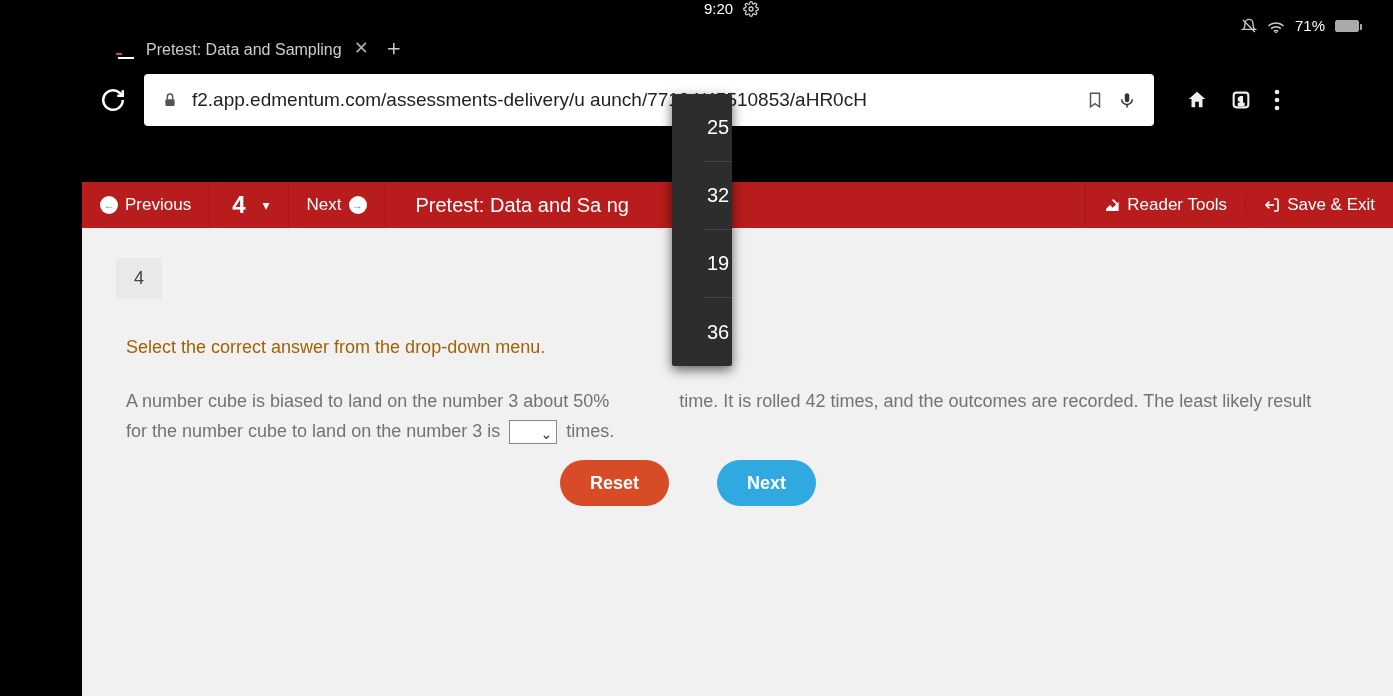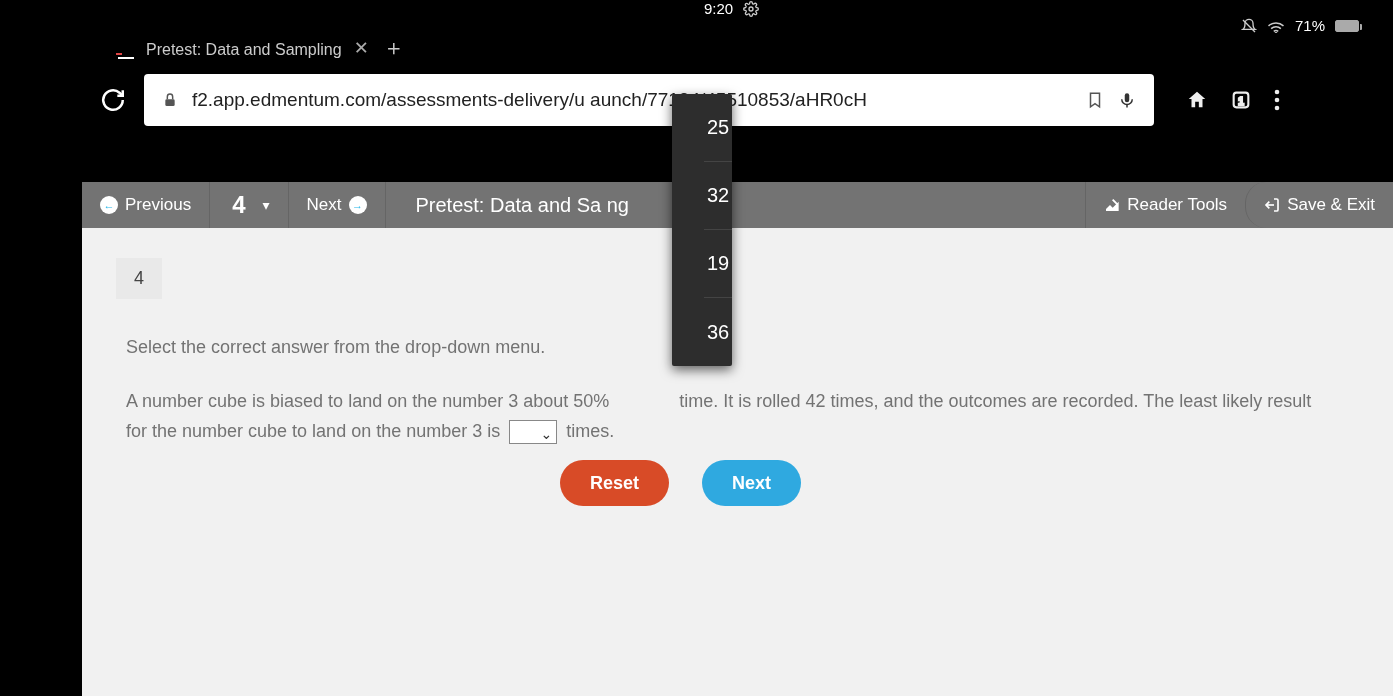--- a/index.html
+++ b/index.html
@@ -25,44 +25,44 @@
   .reload { color: #fff; font-size: 22px; }
   .omnibox { flex: 0 0 1010px; height: 52px; background: #fff; border-radius: 4px; display: flex; align-items: center; padding: 0 18px; gap: 14px; color: #222; font-size: 19px; }
   .omnibox .url { flex: 1; white-space: nowrap; overflow: hidden; }
   .omni-icons { display: flex; align-items: center; gap: 22px; color: #fff; font-size: 20px; margin-left: 14px; }
   .home-icon, .box-icon, .kebab-icon { color: #eee; }
   
   
   .page { position: absolute; left: 82px; right: 0; top: 182px; bottom: 0; background: #f1f1f1; }
   
   
-  .blue-bar { position: absolute; left: 82px; right: 0; top: 182px; height: 46px; background: #737373; display: flex; align-items: center; color: #fff; font-size: 17px; }
+  .blue-bar { position: absolute; left: 82px; right: 0; top: 182px; height: 46px; background: #b91c1c; display: flex; align-items: center; color: #fff; font-size: 17px; }
   .bb-item { display: flex; align-items: center; gap: 7px; padding: 0 18px; height: 100%; border-right: 1px solid rgba(0,0,0,0.12); cursor: pointer; }
   .bb-item.noborder { border-right: none; border-radius: 21px; }
   .bb-qnum { font-size: 24px; font-weight: 700; padding: 0 10px 0 4px;}
   .bb-title { flex: 0 0 auto; font-size: 20px; font-weight: 500; padding: 0 30px; border: none; }
   .bb-spacer { flex: 1; }
   .bb-right { display: flex; align-items: center; height: 100%; }
   .bb-right .bb-item { border-left: 1px solid rgba(0,0,0,0.12); border-right: none; }
   .circ { width:18px; height:18px; border-radius:50%; background:#fff; color:#23b5e8; display:inline-flex; align-items:center; justify-content:center; font-size:11px; font-weight:900; }
   .circ.arrow-left::before{content:"←";}
   .circ.arrow-right::before{content:"→";}
   .circ.check::before{content:"✓";}
   .bb-chevron{ font-size:14px; }
   
   
   .qbody { position: absolute; left: 116px; top: 258px; right: 30px; color: #333; }
   .qnum-box { background: #e9e9e9; display: inline-block; padding: 10px 18px; font-size: 18px; color: #444; margin-bottom: 24px; }
-  .instr { font-size: 18px; color: #737373; margin: 14px 0 28px 10px; }
+  .instr { font-size: 18px; color: #a16207; margin: 14px 0 28px 10px; }
   .para { font-size: 18px; color: #737373; line-height: 30px; margin-left: 10px; max-width: 1210px;}
   .inline-select { display:inline-block; width:48px; height:24px; border:1px solid #888; background:#fff; vertical-align: middle; position:relative; margin: 0 4px;}
   .inline-select::after{ content:"⌄"; position:absolute; right:4px; top:-2px; font-size:14px; color:#333;}
   
   
-  .actions { position: absolute; left: 560px; top: 460px; display: flex; gap: 33px; }
+  .actions { position: absolute; left: 560px; top: 460px; display: flex; gap: 48px; }
   .pill { border: none; border-radius: 26px; height: 46px; padding: 0 30px; font-size: 18px; font-weight: 600; color: #fff; cursor: pointer; }
   .pill.reset { background: #d84b27; }
   .pill.next { background: #2fa9e0; }
   
   
   .dropdown { position: absolute; left: 672px; top: 94px; width: 60px; background: #2d2d2d; color: #fff; z-index: 50; border-radius: 2px; box-shadow: 0 4px 12px rgba(0,0,0,0.6); padding-left: 32px; }
   .dd-opt { height: 68px; display:flex; align-items:center; justify-content:center; font-size: 20px; border-bottom: 1px solid #444; cursor:pointer; }
   .dd-opt:last-child { border-bottom: none; }
   
   svg { display:block; }

